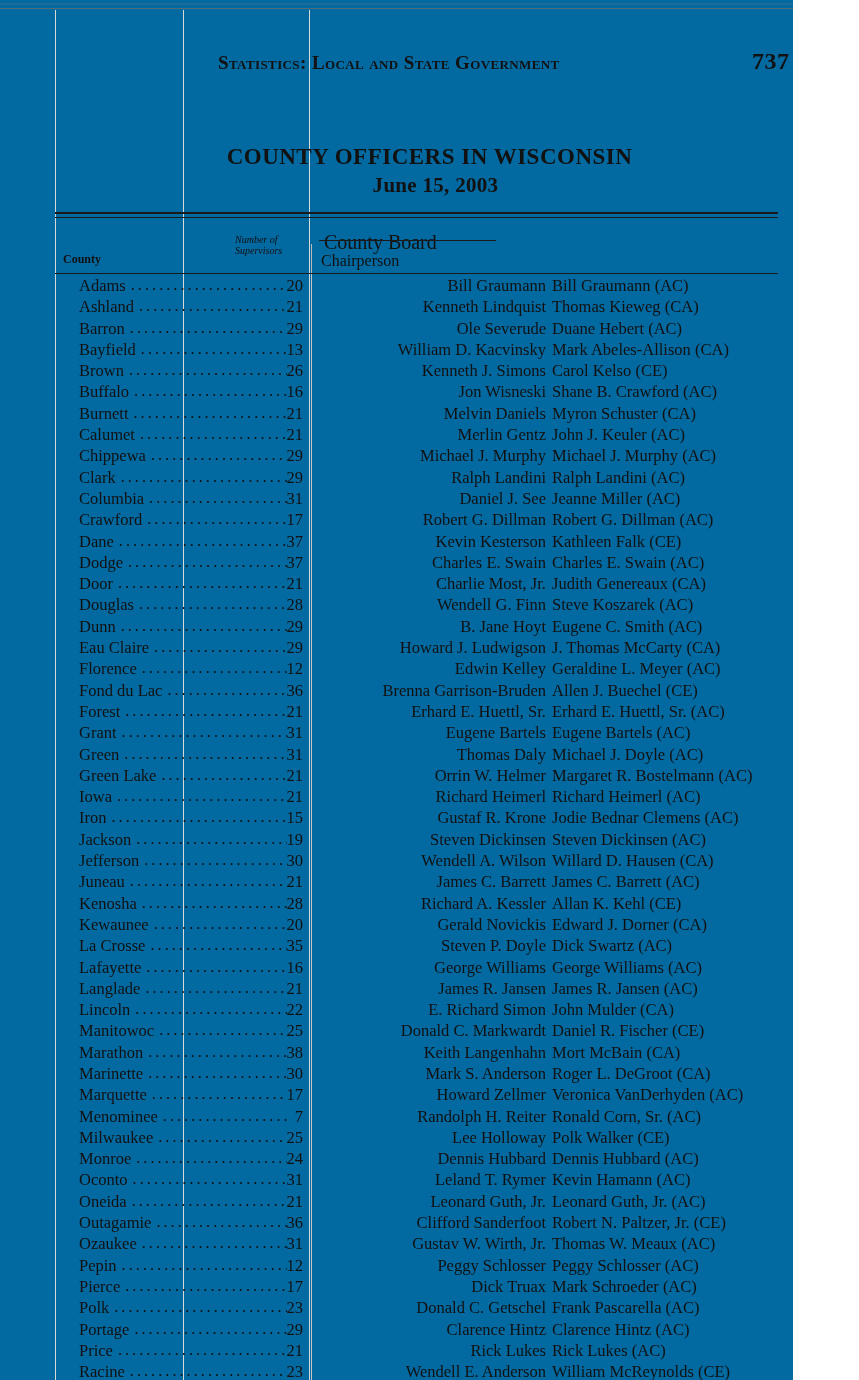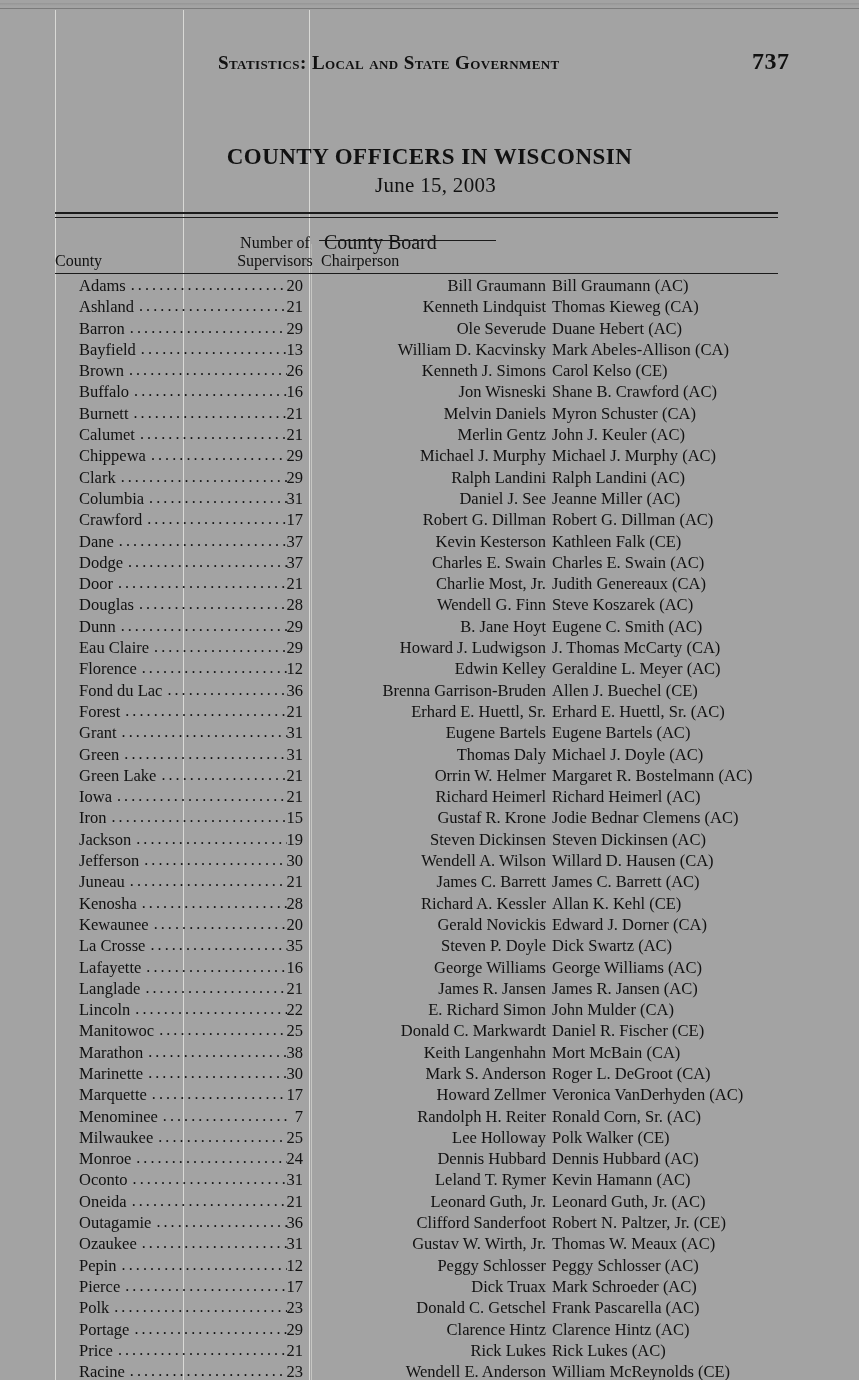--- a/index.html
+++ b/index.html
@@ -7,23 +7,23 @@
     margin: 0;
     padding: 0;
     background: #ffffff;
   }
   body {
     font-family: "Liberation Serif", "DejaVu Serif", serif;
     color: #111111;
   }
   .page {
     position: relative;
-    width: 859px;
+    width: 793px;
     height: 1380px;
-    background: #a3a3a3;
+    background: #0369a1;
     overflow: hidden;
   }
 
   
   .scan-top-edge {
     position: absolute;
     top: 8px; left: 0; width: 859px; height: 1px;
     background: #6e6e6e;
     opacity: .75;
   }
@@ -81,21 +81,21 @@
     text-align: center;
   }
   .main-title {
     font-size: 23px;
     font-weight: bold;
     letter-spacing: .5px;
     line-height: 1.18;
   }
   .sub-title {
     font-size: 21px;
-    font-weight: normal;
+    font-weight: bold;
     letter-spacing: .3px;
     line-height: 1.25;
     margin-top: 2px;
     padding-left: 12px;
   }
 
   
   .table-wrap {
     position: absolute;
     left: 55px;
@@ -129,32 +129,34 @@
   .cb-rule {
     position: absolute;
     left: 264px;
     top: 22px;
     width: 177px;
     height: 1px;
     background: #1a1a1a;
   }
   .th-county {
     position: absolute;
-    left: 0px;
+    left: 8px;
     top: 34px;
-    font-size: 16px;
+    font-size: 12px;
+    font-weight: bold;
   }
   .th-nos {
     position: absolute;
     left: 180px;
     top: 16px;
     width: 80px;
-    text-align: center;
-    font-size: 16px;
+    text-align: left;
+    font-size: 10px;
     line-height: 1.13;
+    font-style: italic;
   }
   .th-chair {
     position: absolute;
     left: 266px;
     top: 34px;
     font-size: 16px;
   }
   .th-admin {
     position: absolute;
     left: 497px;

